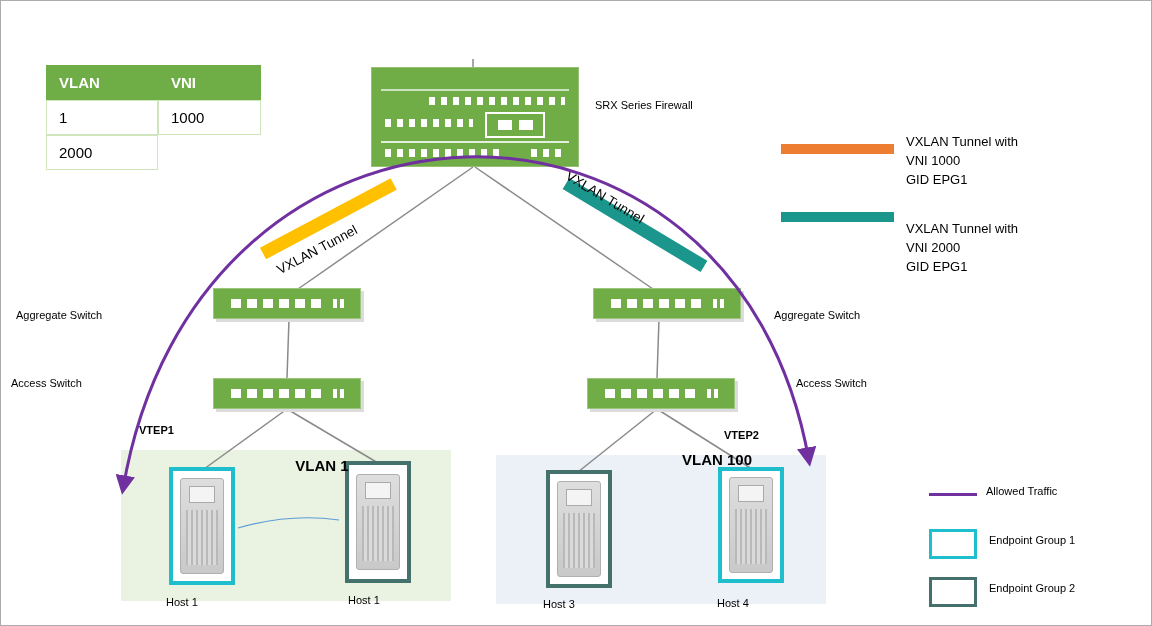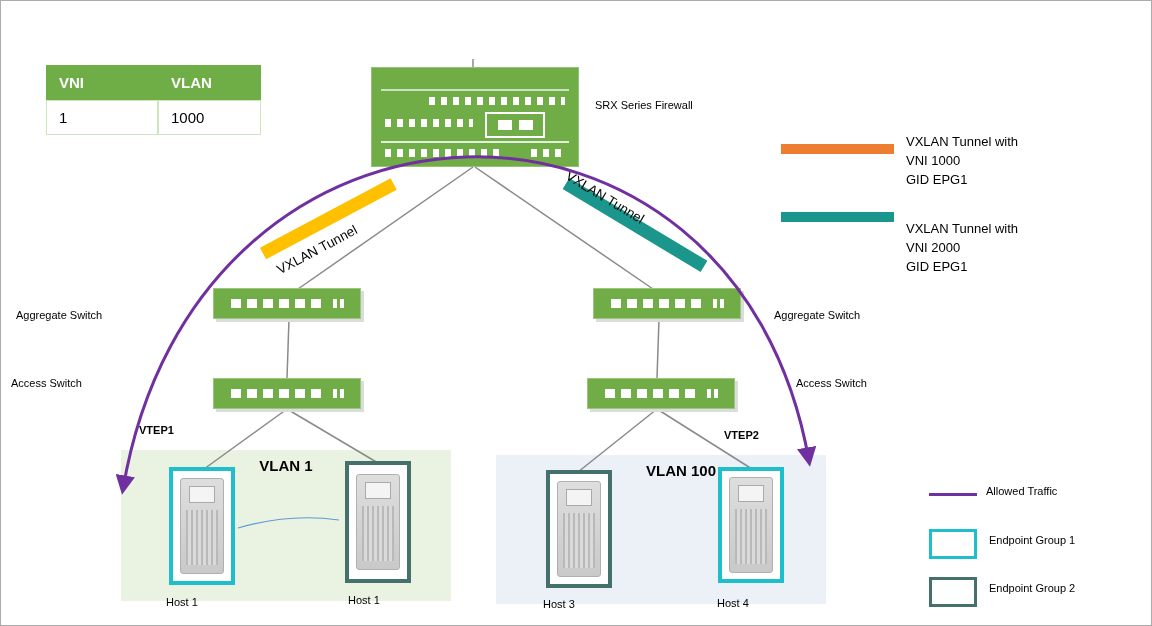--- a/index.html
+++ b/index.html
@@ -41,21 +41,21 @@
     display:flex; align-items:center; }
   .switch .ports  { margin-left:18px; width:92px; height:9px;
     background:repeating-linear-gradient(90deg,#fff 0 10px, transparent 10px 16px); }
   .switch .detail { margin-left:10px; width:13px; height:9px;
     background:repeating-linear-gradient(90deg,#fff 0 4px, transparent 4px 7px); }
 
   
   .zone { position:absolute; z-index:1; }
   .zone1 { left:120px; top:449px; width:330px; height:151px; background:#EAF3E2; }
   .zone2 { left:495px; top:454px; width:330px; height:149px; background:#ECF1F7; }
-  .zone-title { position:absolute; z-index:4; font-weight:bold; font-size:15px; text-align:center; }
+  .zone-title { position:absolute; z-index:4; font-weight:bold; font-size:15px; text-align:center;margin-left:36px; }
 
   
   .host { position:absolute; background:#fff; display:flex; align-items:center; justify-content:center; z-index:3; }
   .host.epg1 { border:4px solid #1EBECD; }
   .host.epg2 { border:4px solid #44716C; }
   .server { width:42px; height:94px; background:linear-gradient(180deg,#dedede,#c9c9c9);
     border:1px solid #b0b0b0; border-radius:3px; position:relative; }
   .server-screen { position:absolute; top:7px; left:8px; width:24px; height:15px; background:#f4f4f4; border:1px solid #aaa; }
   .server-vents  { position:absolute; top:31px; left:5px; right:5px; bottom:8px;
     background:repeating-linear-gradient(90deg,#b9b9b9 0 2px,#dadada 2px 5px); }
@@ -98,28 +98,29 @@
     <line x1="658" y1="318" x2="656" y2="377" stroke="#8a8a8a" stroke-width="1.5"></line>
     <line x1="286" y1="408" x2="203" y2="468" stroke="#8a8a8a" stroke-width="1.5"></line>
     <line x1="286" y1="408" x2="377" y2="462" stroke="#8a8a8a" stroke-width="1.5"></line>
     <line x1="656" y1="408" x2="577" y2="471" stroke="#8a8a8a" stroke-width="1.5"></line>
     <line x1="656" y1="408" x2="751" y2="468" stroke="#8a8a8a" stroke-width="1.5"></line>
     <path d="M 237 527 Q 288 512 338 519" stroke="#5B9BD5" stroke-width="1.2" fill="none"></path>
   </svg>
 
   <div class="vlan-table">
     <div class="tr thead">
+      <div class="cell">VLAN</div>
       <div class="cell">VNI</div>
-      <div class="cell">VLAN</div>
     </div>
     <div class="tr">
       <div class="cell">1</div>
       <div class="cell">1000</div>
     </div>
     <div class="tr">
+      <div class="cell">2000</div>
     </div>
   </div>
 
   <div class="firewall">
     <div class="fw-top"></div>
     <div class="fw-strip fw-s1"></div>
     <div class="fw-strip fw-s2"></div>
     <div class="fw-box">
         <i></i>
         <i></i>
@@ -166,21 +167,21 @@
   </div>
 
   <div class="label" style="left:15px;  top:308px;">Aggregate Switch</div>
   <div class="label" style="left:773px; top:308px;">Aggregate Switch</div>
   <div class="label" style="left:10px;  top:376px;">Access Switch</div>
   <div class="label" style="left:795px; top:376px;">Access Switch</div>
 
   <div class="label bold" style="left:138px; top:423px;">VTEP1</div>
   <div class="label bold" style="left:723px; top:428px;">VTEP2</div>
   <div class="zone-title" style="left:120px; top:456px; width:330px;">VLAN 1</div>
-  <div class="zone-title" style="left:495px; top:461px; width:330px;padding-left:20px;">VLAN 100</div>
+  <div class="zone-title" style="left:495px; top:450px; width:330px;padding-left:20px;">VLAN 100</div>
 
   <div class="host epg1" style="left:168px; top:466px; width:58px; height:110px;">
     <div class="server">
         <div class="server-screen"></div>
         <div class="server-vents"></div>
       </div>
   </div>
   <div class="host epg2" style="left:344px; top:460px; width:58px; height:114px;">
     <div class="server">
         <div class="server-screen"></div>

